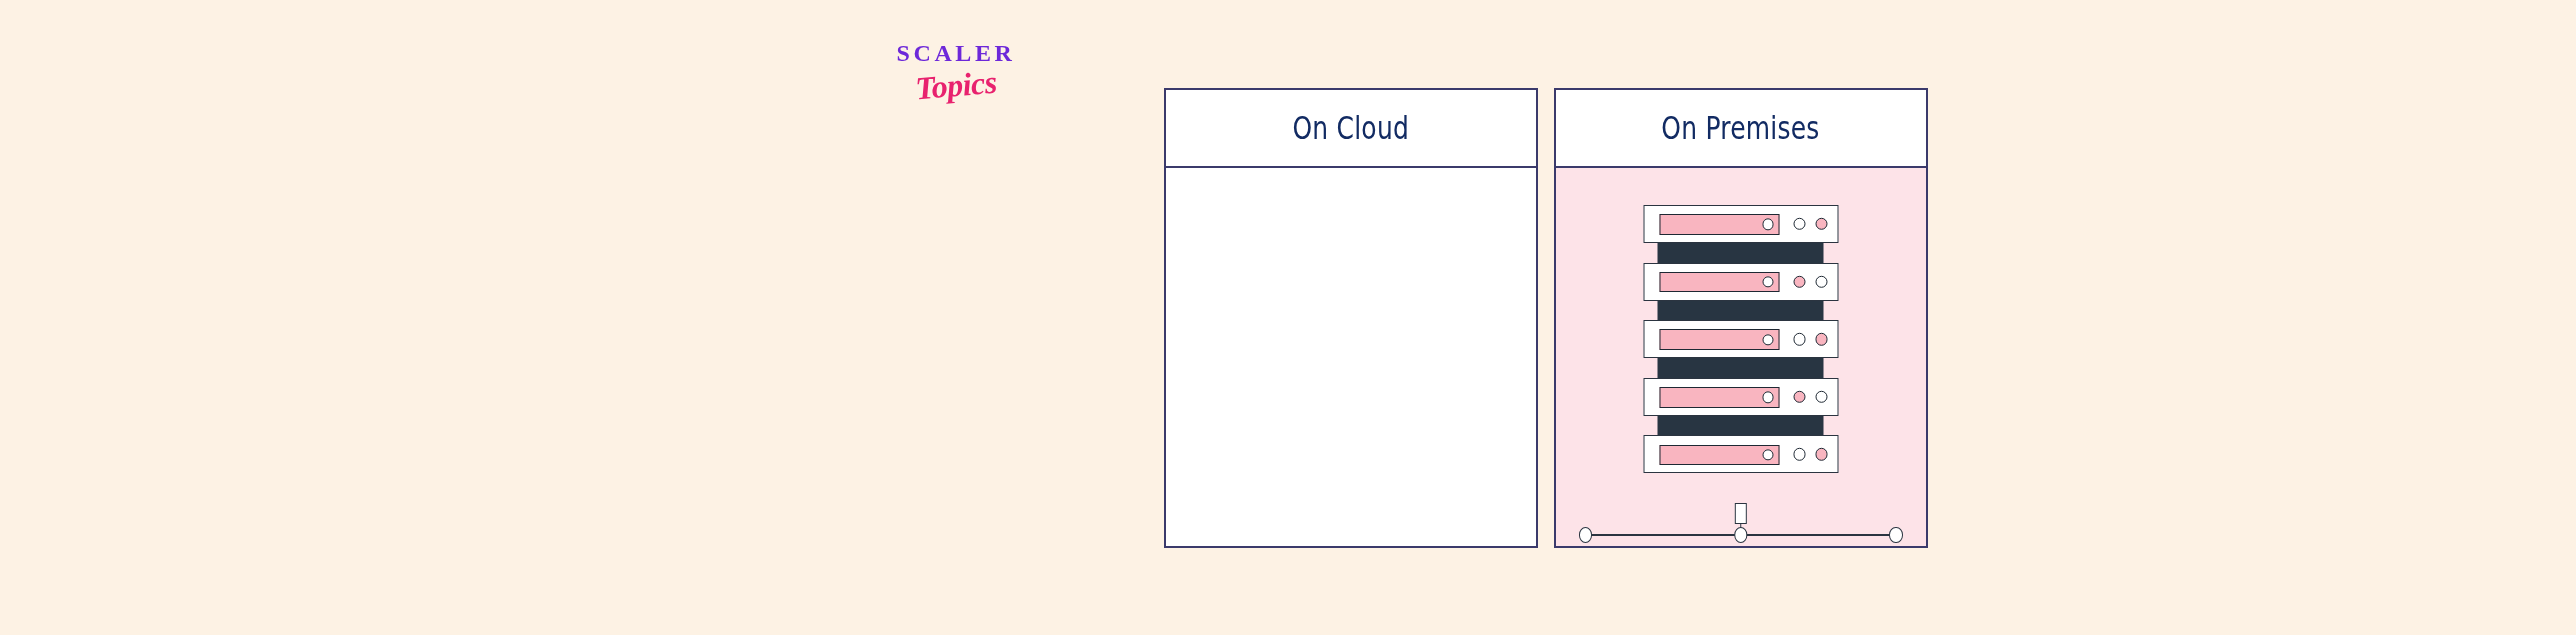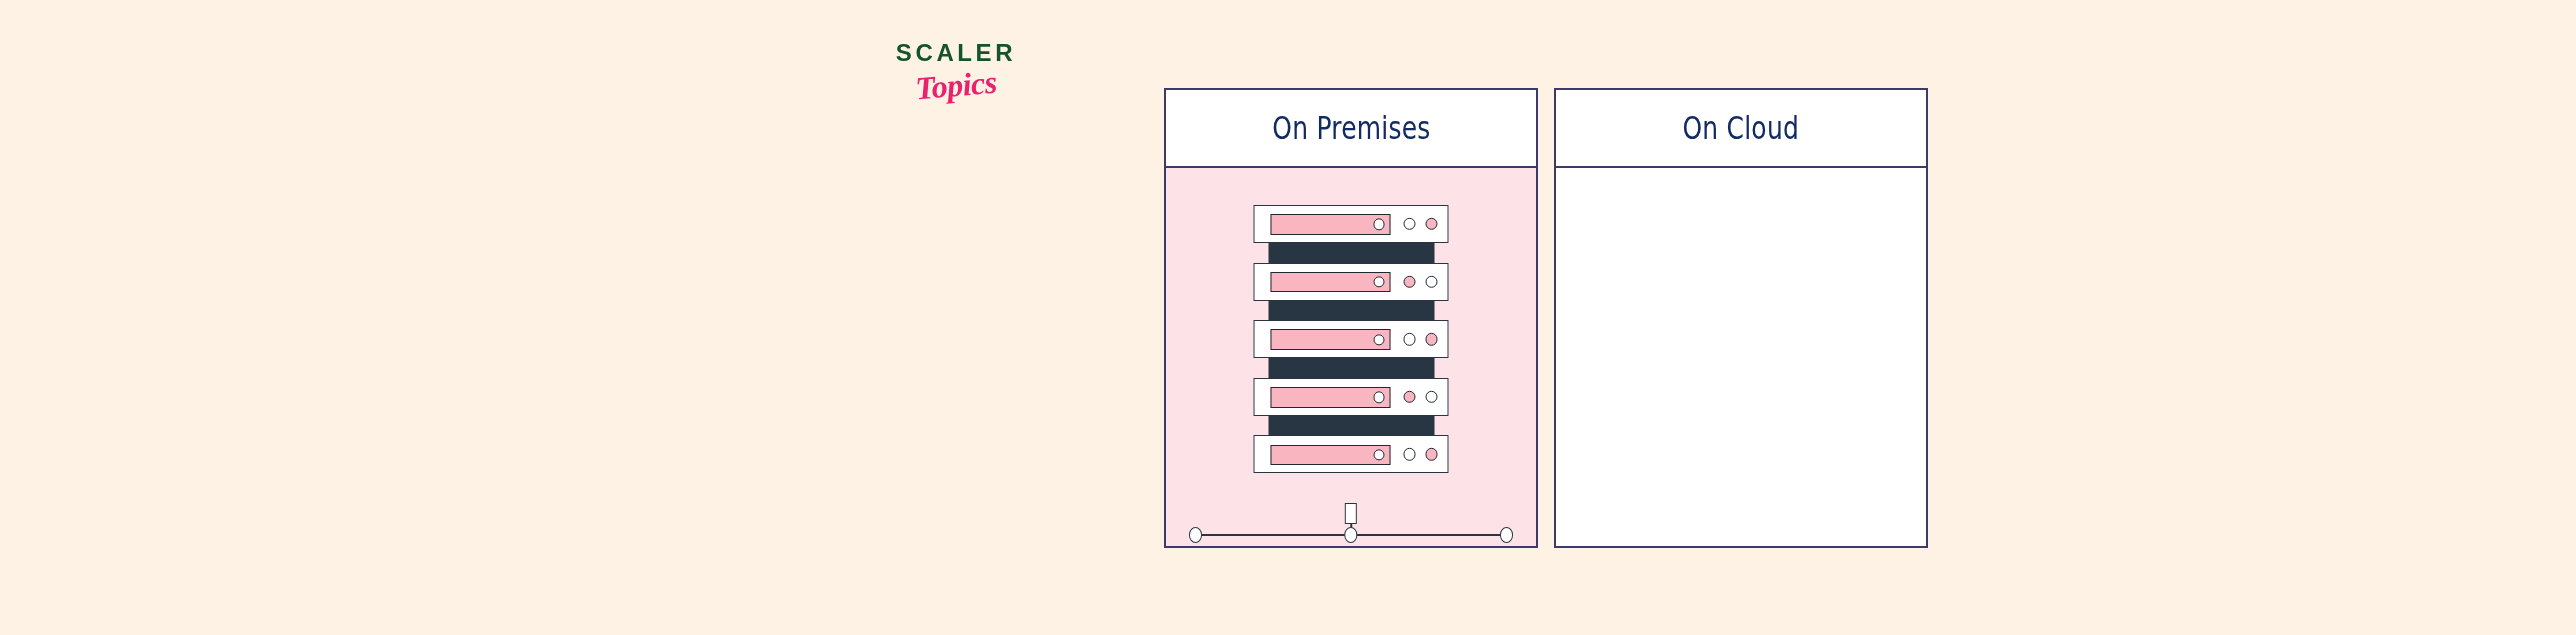--- a/index.html
+++ b/index.html
@@ -18,25 +18,25 @@
   
   .logo {
     position: absolute;
     left: 871px;
     top: 41px;
     width: 170px;
     height: 82px;
     text-align: center;
   }
   .logo-word {
-    font-family: Liberation Sans, sans-serif;
+    font-family: Liberation Serif, serif;
     font-weight: 700;
     font-size: 24px;
     letter-spacing: 3.6px;
-    color: #14532d;
+    color: #6d28d9;
     line-height: 1;
     display: block;
     white-space: nowrap;
   }
   .logo-script {
     display: block;
     font-family: "Liberation Serif", serif;
     font-style: italic;
     font-weight: 700;
     font-size: 32px;
@@ -213,20 +213,40 @@
 
 <div class="logo">
   <span class="logo-word">SCALER</span>
   <span class="logo-script">Topics</span>
 </div>
 
 <div class="panels">
 
   <div class="panel">
     <div class="panel-header">
+      <div class="panel-title">On Cloud</div>
+    </div>
+    <div class="panel-body cloud">
+
+      
+      
+
+      
+
+      
+      
+
+      
+      
+
+    </div>
+  </div>
+
+  <div class="panel">
+    <div class="panel-header">
       <div class="panel-title">On Premises</div>
     </div>
     <div class="panel-body premises">
 
       <div class="rack premises">
 
         <div class="unit-wrap">
           <div class="unit">
             <div class="slot pink">
               <div class="slot-knob"></div>
@@ -285,34 +305,14 @@
       <div class="net-stem"></div>
       <div class="net-drop"></div>
       <div class="net-line"></div>
       <div class="net-node n1"></div>
       <div class="net-node n2"></div>
       <div class="net-node n3"></div>
 
     </div>
   </div>
 
-  <div class="panel">
-    <div class="panel-header">
-      <div class="panel-title">On Cloud</div>
-    </div>
-    <div class="panel-body cloud">
-
-      
-      
-
-      
-
-      
-      
-
-      
-      
-
-    </div>
-  </div>
-
 </div>
 
 
 </body></html>

